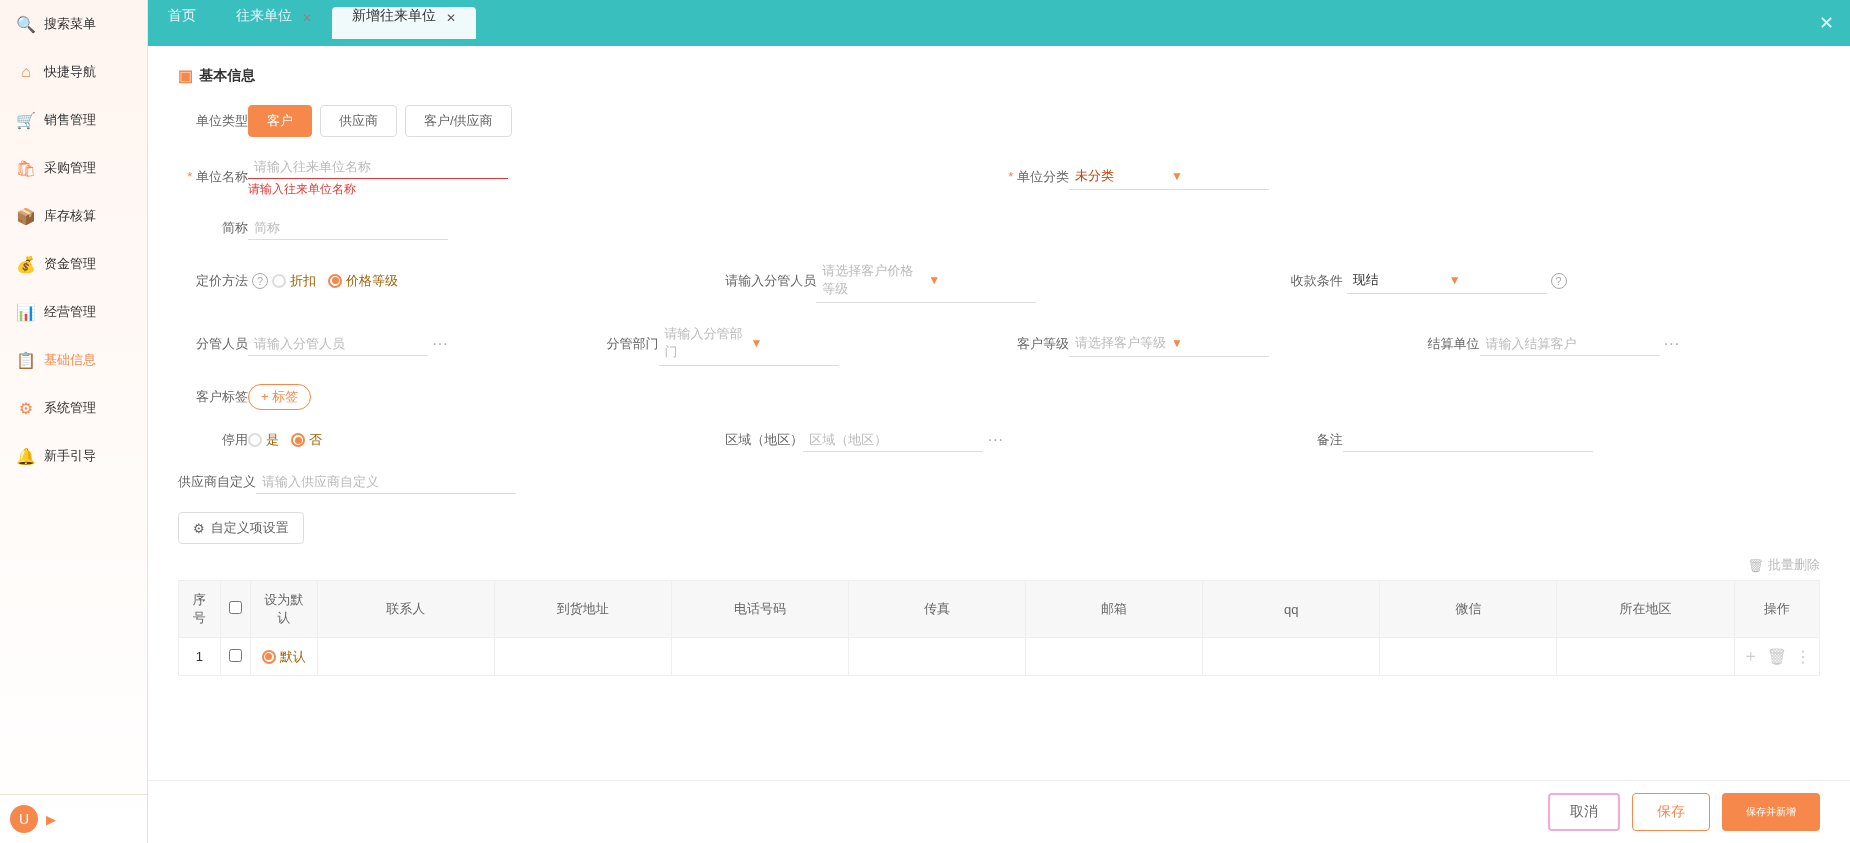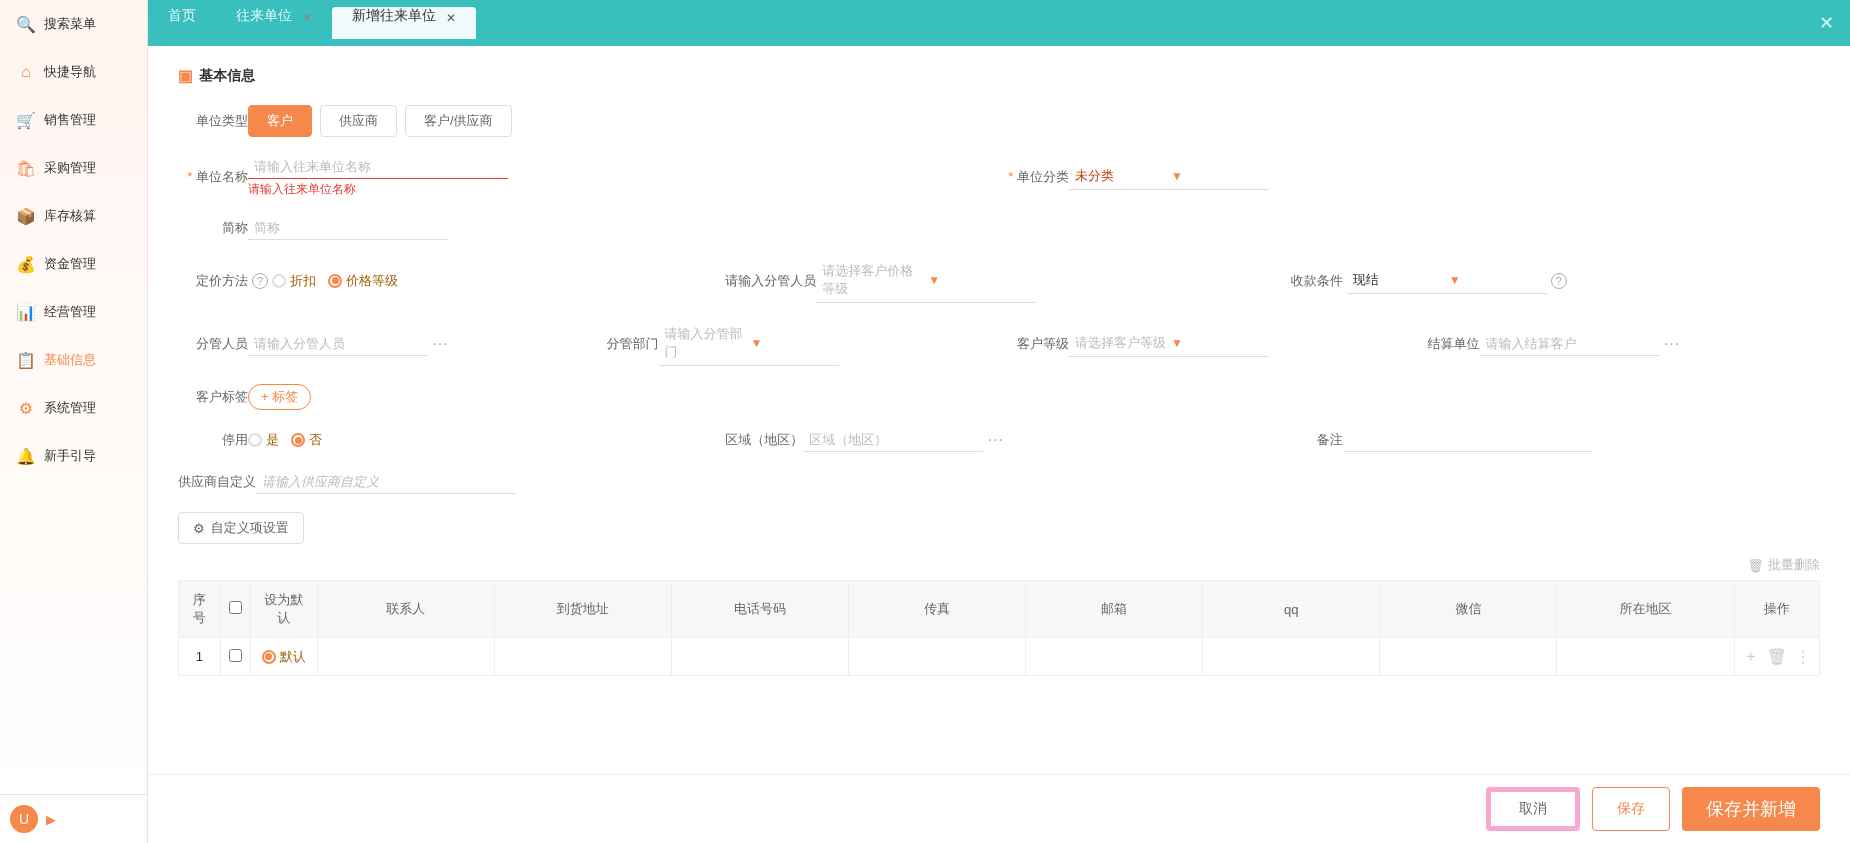--- a/index.html
+++ b/index.html
@@ -224,22 +224,22 @@
     .footer {
       background: white;
       border-top: 1px solid #eee;
       padding: 12px 30px;
       display: flex;
       justify-content: flex-end;
       gap: 12px;
       flex-shrink: 0;
     }
     .btn-cancel {
-      padding: 8px 28px;
-      border: 5px solid #f9a8d4;
+      padding: 8px 20px;
+      border: 2px solid #f9a8d4;
       border-radius: 4px;
       background: white;
       color: #666;
       cursor: pointer;
       font-size: 14px;
     }
     .btn-save {
       padding: 8px 24px;
       border: 1px solid #f5884a;
       border-radius: 4px;
@@ -248,21 +248,21 @@
       cursor: pointer;
       font-size: 14px;
     }
     .btn-save-new {
       padding: 8px 24px;
       border: none;
       border-radius: 4px;
       background: #f5884a;
       color: white;
       cursor: pointer;
-      font-size: 18px;
+      font-size: 10px;
     }
 
     .field-with-error { display: flex; flex-direction: column; }
 
     .row-actions { display: flex; align-items: center; justify-content: center; gap: 8px; }
     .row-action-btn { color: #ccc; font-size: 16px; cursor: pointer; }
   </style>
 </head>
 <body>
 
@@ -470,21 +470,21 @@
       </div>
       <div class="form-field" style="flex:1;">
         <span class="form-label">备注</span>
         <input class="form-input" type="text" style="width: 250px;">
       </div>
     </div>
 
     <div class="form-row">
       <div class="form-field" style="flex:1;">
         <span class="form-label">供应商自定义</span>
-        <input class="form-input" type="text" style="width: 260px; font-style: italic;" placeholder="请输入供应商自定义">
+        <input class="form-input" type="text" style="width: 260px;" placeholder="请输入供应商自定义">
       </div>
     </div>
 
     <div style="margin: 10px 0 12px 0;">
       <button class="custom-settings-btn">
         <span>⚙</span>
         <span>自定义项设置</span>
       </button>
     </div>
 

